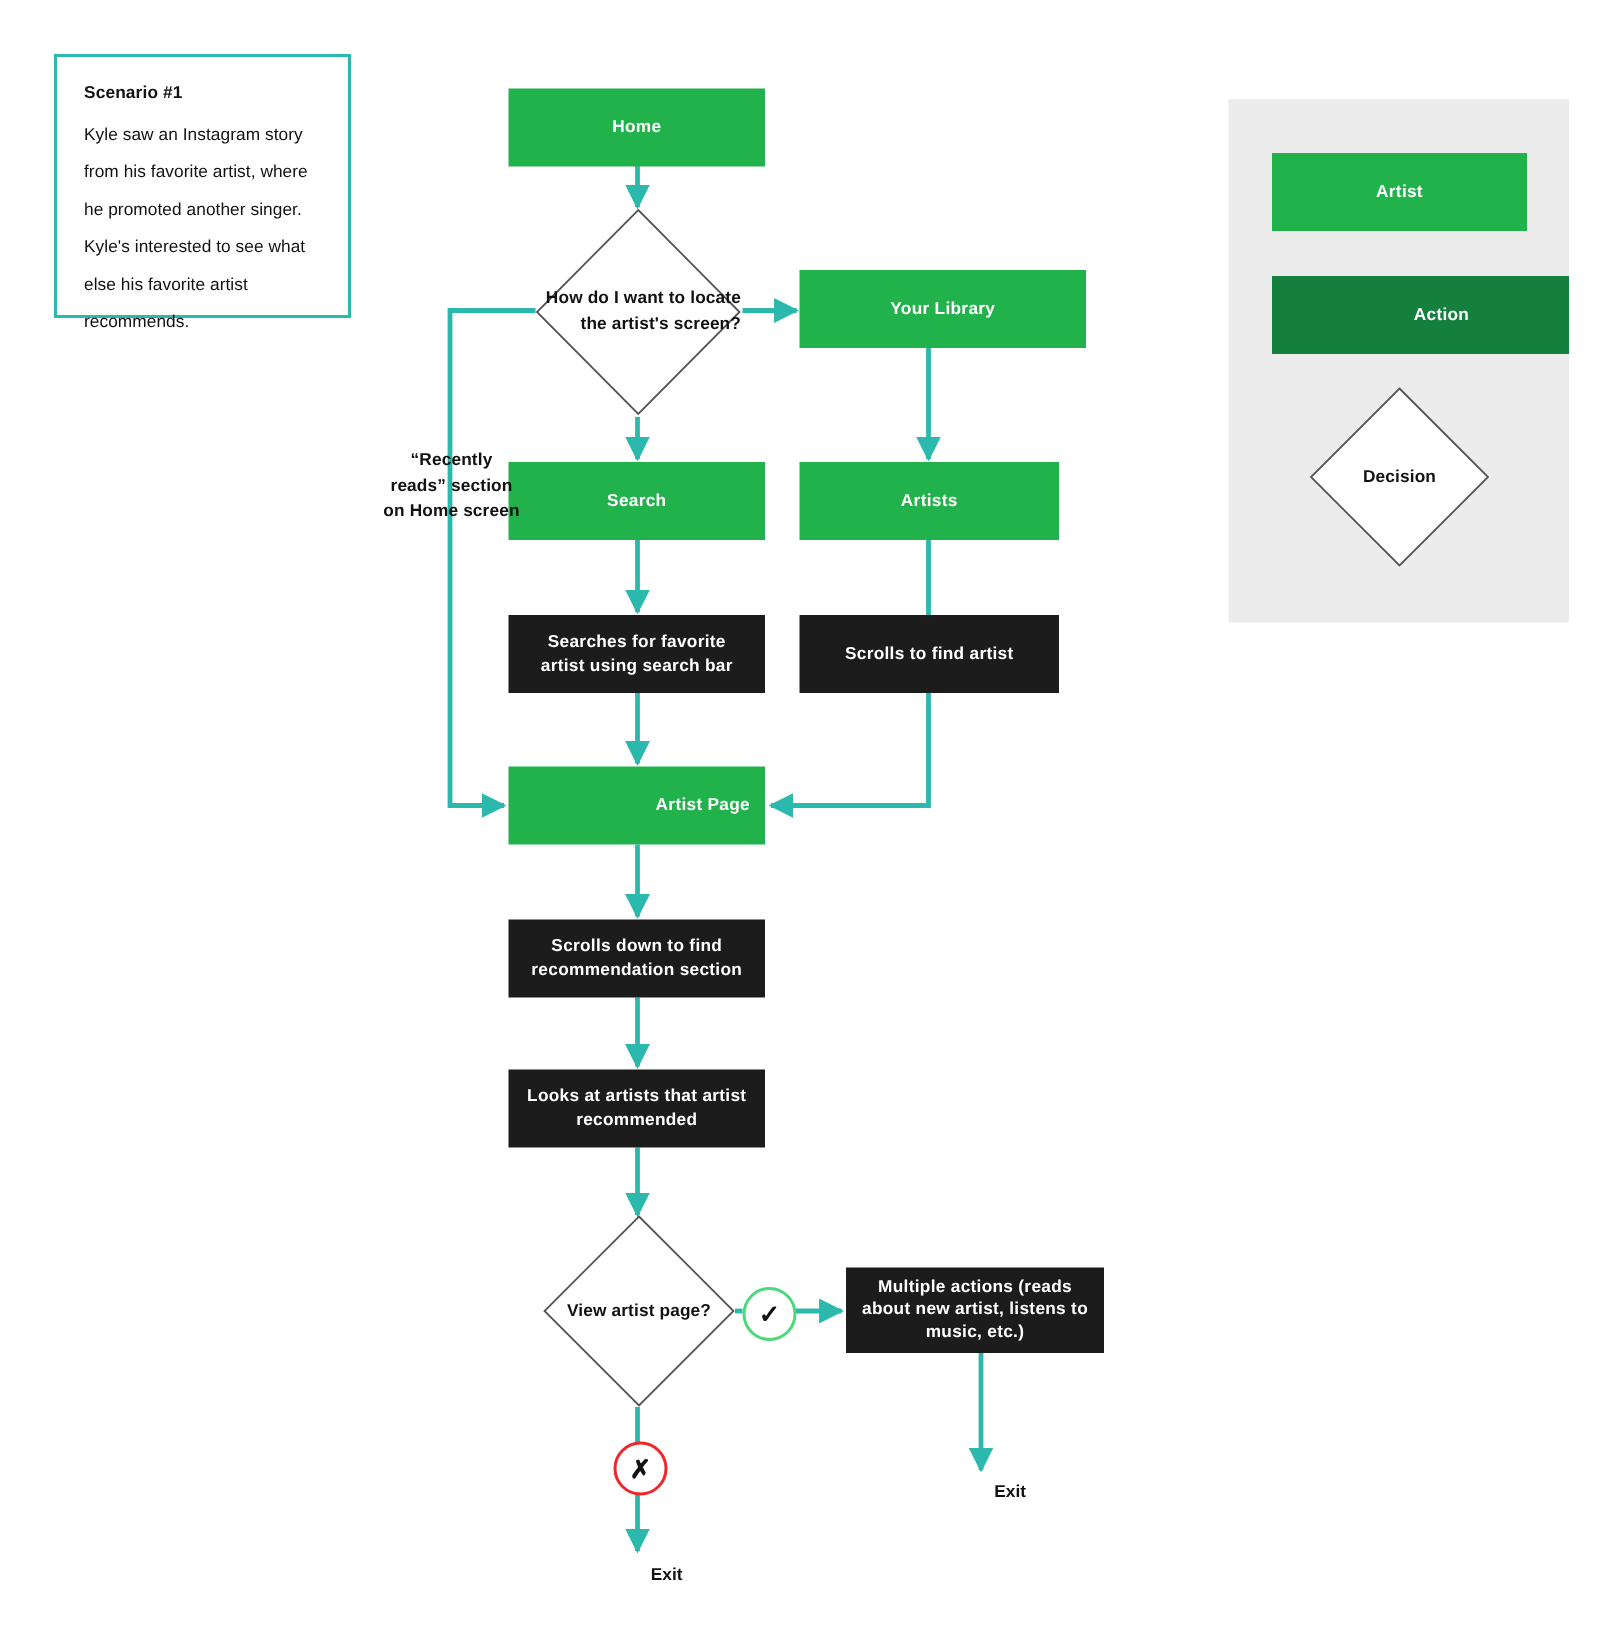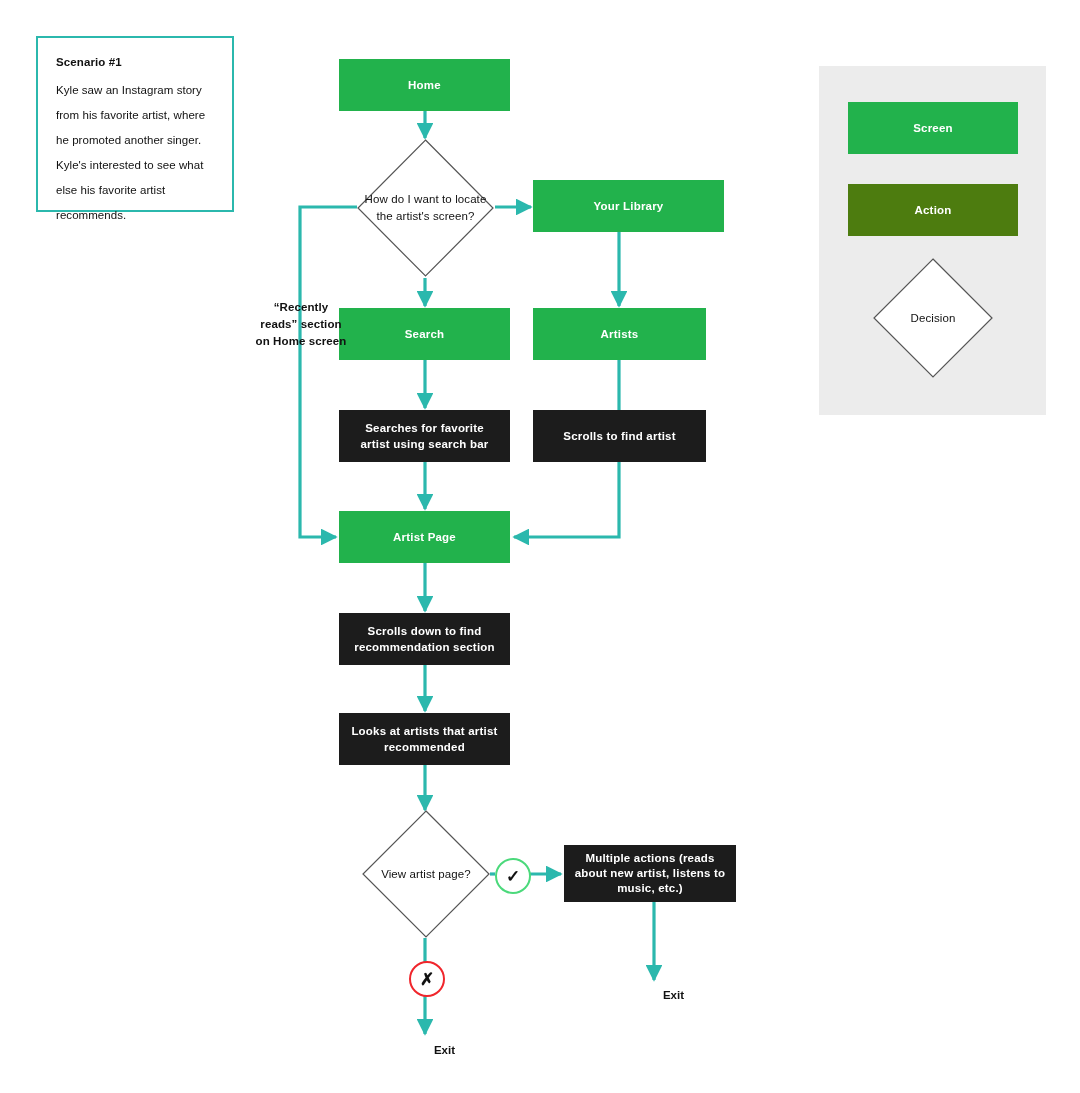--- a/index.html
+++ b/index.html
@@ -71,23 +71,23 @@
     left: 0; top: 0;
     width: 100%; height: 100%;
   }
   .diamond-label {
     position: absolute;
     left: 0; top: 0;
     width: 100%; height: 100%;
     display: flex;
     align-items: center;
     justify-content: center;
-    text-align: center;
-    font-size: 11.5px;
-    font-weight: normal;
+    text-align: right;
+    font-size: 11.5px;
+    font-weight: bold;
     color: #111111;
     line-height: 17px;
     letter-spacing: 0.1px;
   }
 
   
   #connectors {
     position: absolute;
     left: 0; top: 0;
     width: 1080px; height: 1093px;
@@ -151,21 +151,21 @@
     width: 170px; height: 52px;
     display: flex;
     align-items: center;
     justify-content: center;
     font-size: 11.5px;
     font-weight: bold;
     color: #ffffff;
     letter-spacing: 0.2px;
   }
   #key-screen { top: 36px; background: #22B24C; }
-  #key-action { top: 118px; background: #4d7c0f; }
+  #key-action { top: 118px; background: #15803d; padding-left: 28px; }
   #key-decision-wrap {
     position: absolute;
     left: 54px; top: 192px;
     width: 120px; height: 120px;
   }
 </style>
 </head>
 <body>
 
 <div id="canvas">
@@ -243,21 +243,21 @@
   </div>
 
   <div class="abs node action-node" style="left:339px; top:410px; width:171px; height:52px;">
     <span>Searches for favorite artist using search bar</span>
   </div>
 
   <div class="abs node action-node" style="left:533px; top:410px; width:173px; height:52px;">
     <span>Scrolls to find artist</span>
   </div>
 
-  <div class="abs node screen-node" style="left:339px; top:511px; width:171px; height:52px;">
+  <div class="abs node screen-node" style="left:339px; top:511px; width:171px; height:52px;justify-content:flex-end;">
     <span>Artist Page</span>
   </div>
 
   <div class="abs node action-node" style="left:339px; top:613px; width:171px; height:52px;justify-content:flex-end;">
     <span>Scrolls down to find recommendation section</span>
   </div>
 
   <div class="abs node action-node" style="left:339px; top:713px; width:171px; height:52px;">
     <span>Looks at artists that artist recommended</span>
   </div>
@@ -282,21 +282,21 @@
 
   <div class="flow-label" style="left:255px; top:299px; width:92px;">“Recently reads” section on Home screen</div>
 
   <div class="exit-label" style="left:395px; top:1044px; width:60px;">Exit</div>
 
   <div class="exit-label" style="left:624px; top:989px; width:60px;">Exit</div>
 
 
   <div id="key-panel" class="abs">
     <div id="key-screen" class="key-box">
-      <span>Screen</span>
+      <span>Artist</span>
     </div>
     <div id="key-action" class="key-box">
       <span>Action</span>
     </div>
     <div id="key-decision-wrap">
       <svg class="diamond-shape" viewBox="0 0 120 120">
         <polygon points="60,1 119,60 60,119 1,60" fill="#ffffff" stroke="#555555" stroke-width="1.2"></polygon>
       </svg>
       <div class="diamond-label">Decision</div>
     </div>

